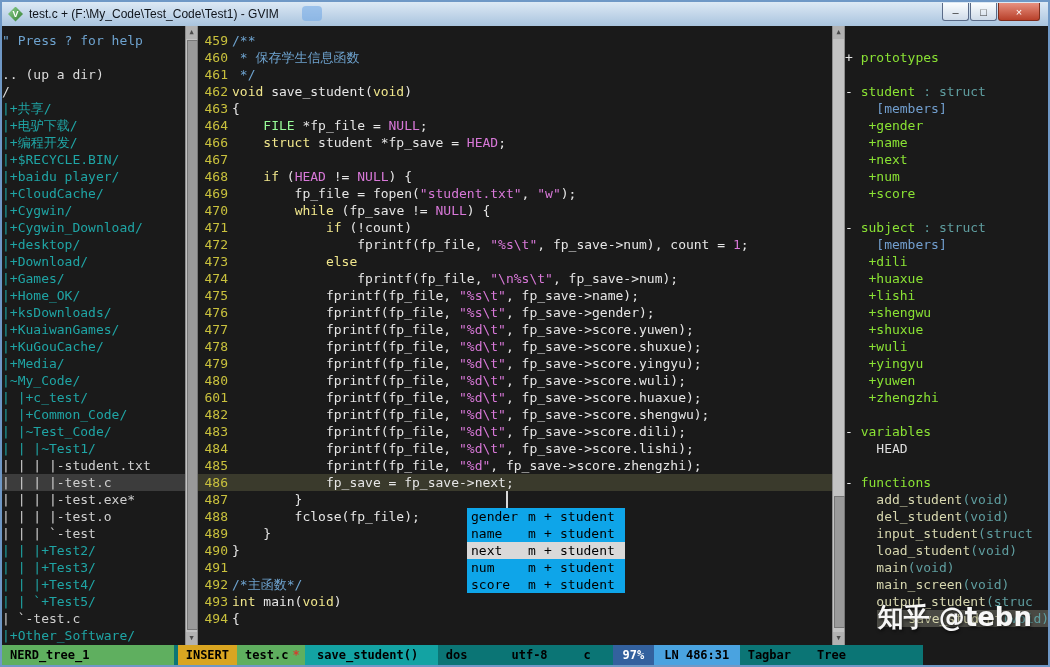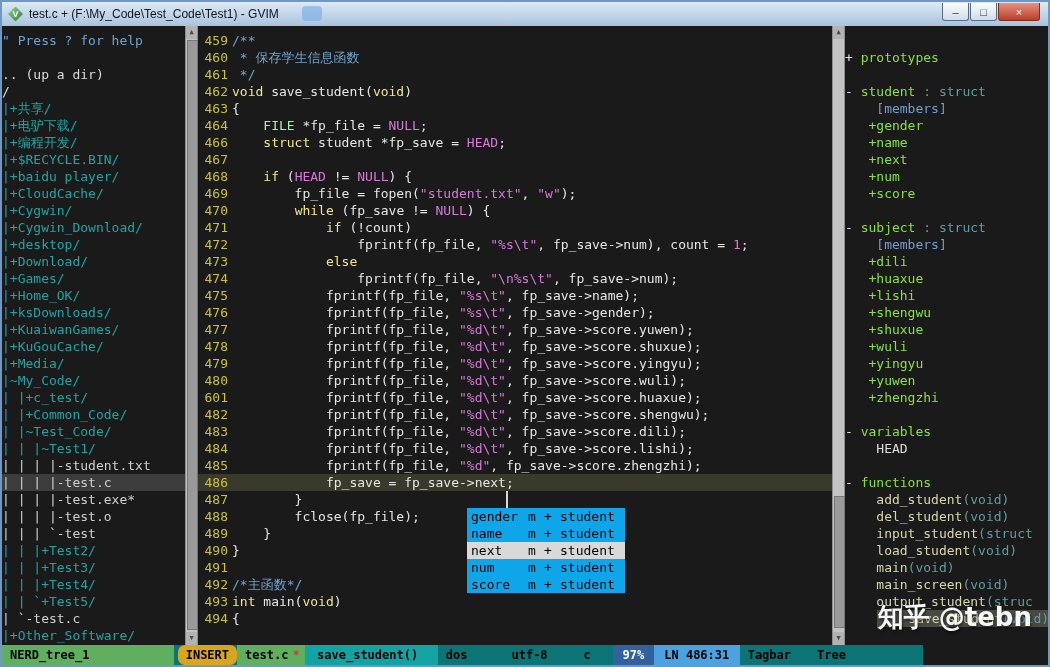--- a/index.html
+++ b/index.html
@@ -49,21 +49,21 @@
   
   .cursor{position:absolute;left:308px;top:465px;width:2px;height:17px;background:#d8d8d8;}
   
   .watermark{position:absolute;right:16px;bottom:10px;z-index:6;font:bold 26px "DejaVu Sans",sans-serif;
              color:rgba(255,255,255,.96);text-shadow:1px 2px 3px rgba(0,0,0,.55);white-space:nowrap;}
   
   .statusline{position:absolute;left:0;top:643px;width:921px;height:20px;display:flex;
               background:var(--statusline_bg,#0b7575);font:bold 12px "DejaVu Sans Mono",monospace;color:#000;line-height:20px;}
   .seg{display:flex;align-items:center;padding:0 8px;box-sizing:border-box;white-space:nowrap;}
   .seg-nerd{width:190px;background:var(--branch_bg,#5faf5f);margin-right:4px;}
-  .seg-mode{width:62px;background:var(--insert_bg,#d9a521);justify-content:center;border-radius:7px;}
+  .seg-mode{width:62px;background:var(--insert_bg,#d9a521);justify-content:center;}
   .seg-file{width:68px;background:var(--branch_bg,#5faf5f);gap:4px;}
   .star{color:var(--modified_star,#d23f2f);}
   .seg-func{width:146px;background:var(--func_bg,#13a3a3);padding-left:12px;}
   .seg-fill{flex:1;display:flex;align-items:center;justify-content:space-between;}
   .fi-dos{margin-right:44px;} .fi-enc{margin-right:36px;} .fi-ft{margin-right:14px;}
   .seg-pct{width:44px;background:var(--percent_bg,#33619e);color:#fff;justify-content:center;}
   .seg-pos{width:94px;background:var(--position_bg,#4aa3e0);justify-content:center;}
   .seg-tag{width:203px;}
   .tree-lbl{margin-left:26px;}
 </style>

